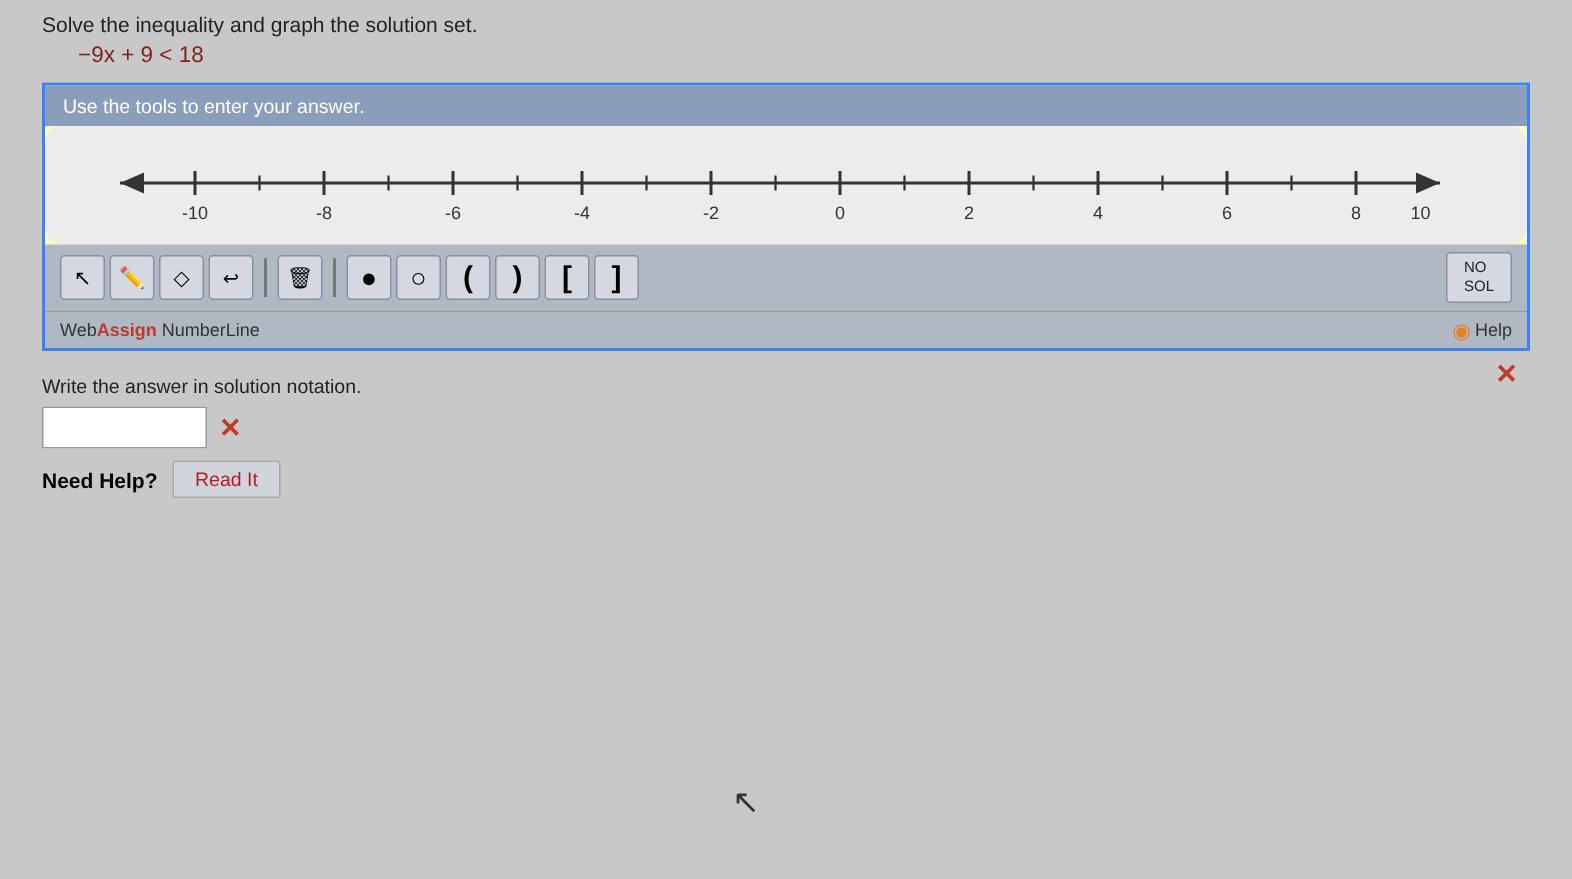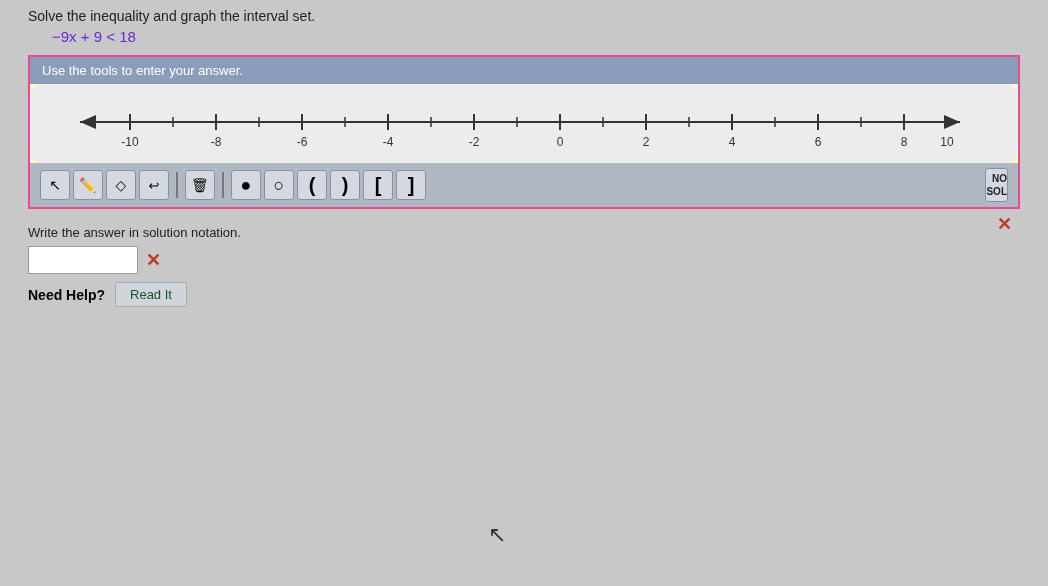--- a/index.html
+++ b/index.html
@@ -25,28 +25,28 @@
     overflow: hidden;
     position: relative;
   }
 </style>
 
 <div id="app" style="position:absolute;top:0;left:0;width:1048px;height:586px;background:#c8c8c8;font-family:Arial,sans-serif;">
 
   <div style="position:absolute;top:8px;left:28px;right:28px;bottom:8px;">
 
     <div style="font-size:14px;color:#222;margin-bottom:4px;">
-      Solve the inequality and graph the interval set.
+      Solve the inequality and graph the solution set.
     </div>
 
-    <div style="font-size:15px;color:#6d28d9;margin-left:24px;margin-bottom:10px;font-weight:normal;">
+    <div style="font-size:15px;color:#7f1d1d;margin-left:24px;margin-bottom:10px;font-weight:normal;">
       −9x + 9 &lt; 18
     </div>
 
-    <div style="border:2px solid #ec4899;background:#fef9c3;margin-bottom:12px;position:relative;">
+    <div style="border:2px solid #3b82f6;background:#fef9c3;margin-bottom:12px;position:relative;">
 
       <div style="background:#8a9dbb;color:#fff;font-size:13px;padding:6px 12px;">
         Use the tools to enter your answer.
       </div>
 
       <div style="background:#ececec;padding:16px 20px 8px 20px;border-radius:12px;">
         <svg width="940" height="55" viewBox="0 0 940 55" style="display:block;">
 
           <line x1="30" y1="22" x2="910" y2="22" stroke="#333" stroke-width="2"></line>
 
@@ -151,39 +151,48 @@
 
           <div style="width:30px;height:30px;background:#d4d8e0;border:1px solid #8a90a0;border-radius:3px;display:flex;align-items:center;justify-content:center;cursor:pointer;font-size:20px;font-weight:bold;color:#000;">
             [
           </div>
 
           <div style="width:30px;height:30px;background:#d4d8e0;border:1px solid #8a90a0;border-radius:3px;display:flex;align-items:center;justify-content:center;cursor:pointer;font-size:20px;font-weight:bold;color:#000;">
             ]
           </div>
         </div>
 
-        <div style="background:#d4d8e0;border:1px solid #8a90a0;border-radius:3px;padding:3px 0;font-size:10px;font-weight:bold;color:#222;cursor:pointer;text-align:right;line-height:1.3;">
+        <div style="background:#d4d8e0;border:1px solid #8a90a0;border-radius:3px;padding:3px 11px;font-size:10px;font-weight:normal;color:#222;cursor:pointer;text-align:left;line-height:1.3;">
           NO<br>SOL
         </div>
       </div>
 
+      <div style="background:#b0b8c4;padding:4px 10px;display:flex;align-items:center;justify-content:space-between;border-top:1px solid #999;">
+        <div style="font-size:12px;color:#333;">
+          <span style="color:#333;">Web</span><span style="color:#c0392b;font-weight:bold;">Assign</span><span> NumberLine</span>
+        </div>
+        <div style="font-size:12px;color:#333;cursor:pointer;display:flex;align-items:center;gap:3px;">
+          <span style="color:#e67e22;font-size:14px;">◉</span>
+          <span>Help</span>
+        </div>
+      </div>
 
       <div style="position:absolute;right:6px;bottom:-28px;color:#c0392b;font-size:18px;font-weight:bold;cursor:pointer;">✕</div>
     </div>
 
     <div style="margin-top:16px;">
       <div style="font-size:13px;color:#222;margin-bottom:6px;">
         Write the answer in solution notation.
       </div>
       <div style="display:flex;align-items:center;gap:8px;margin-bottom:8px;">
         <input type="text" style="width: 110px; height: 28px; border: 1px solid rgb(153, 153, 153); background: rgb(255, 255, 255); padding: 2px 4px; font-size: 13px;" value="">
         <span style="color:#c0392b;font-size:18px;font-weight:bold;">✕</span>
       </div>
     </div>
 
     <div style="display:flex;align-items:center;gap:10px;margin-top:4px;">
       <span style="font-size:14px;font-weight:bold;color:#000000;">Need Help?</span>
-      <button style="background:#d0d5db;border:1px solid #aaa;padding:4px 14px;font-size:13px;color:#14532d;cursor:pointer;border-radius:2px;">Read It</button>
+      <button style="background:#d0d5db;border:1px solid #aaa;padding:4px 14px;font-size:13px;color:#b91c1c;cursor:pointer;border-radius:2px;">Read It</button>
     </div>
 
     <div style="position:absolute;bottom:30px;left:460px;font-size:22px;color:#333;">↖</div>
   </div>
 </div>
 
 </body></html>

